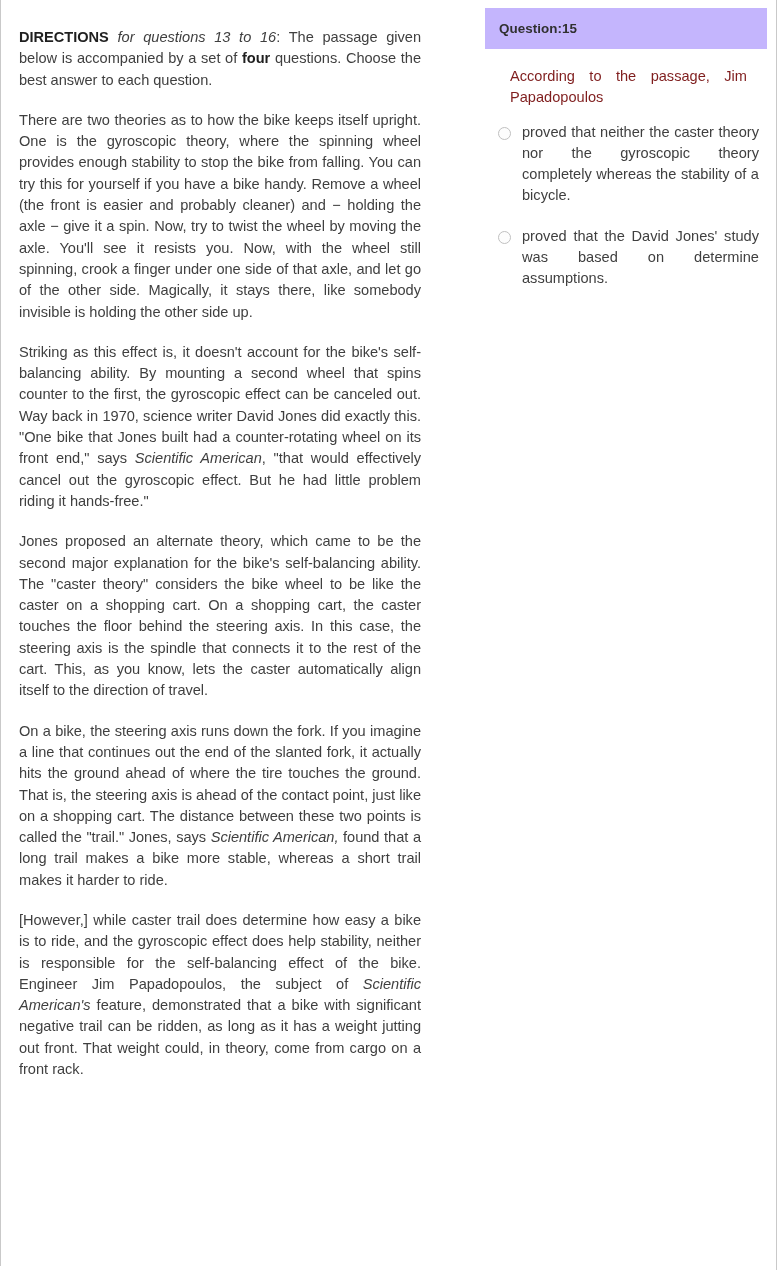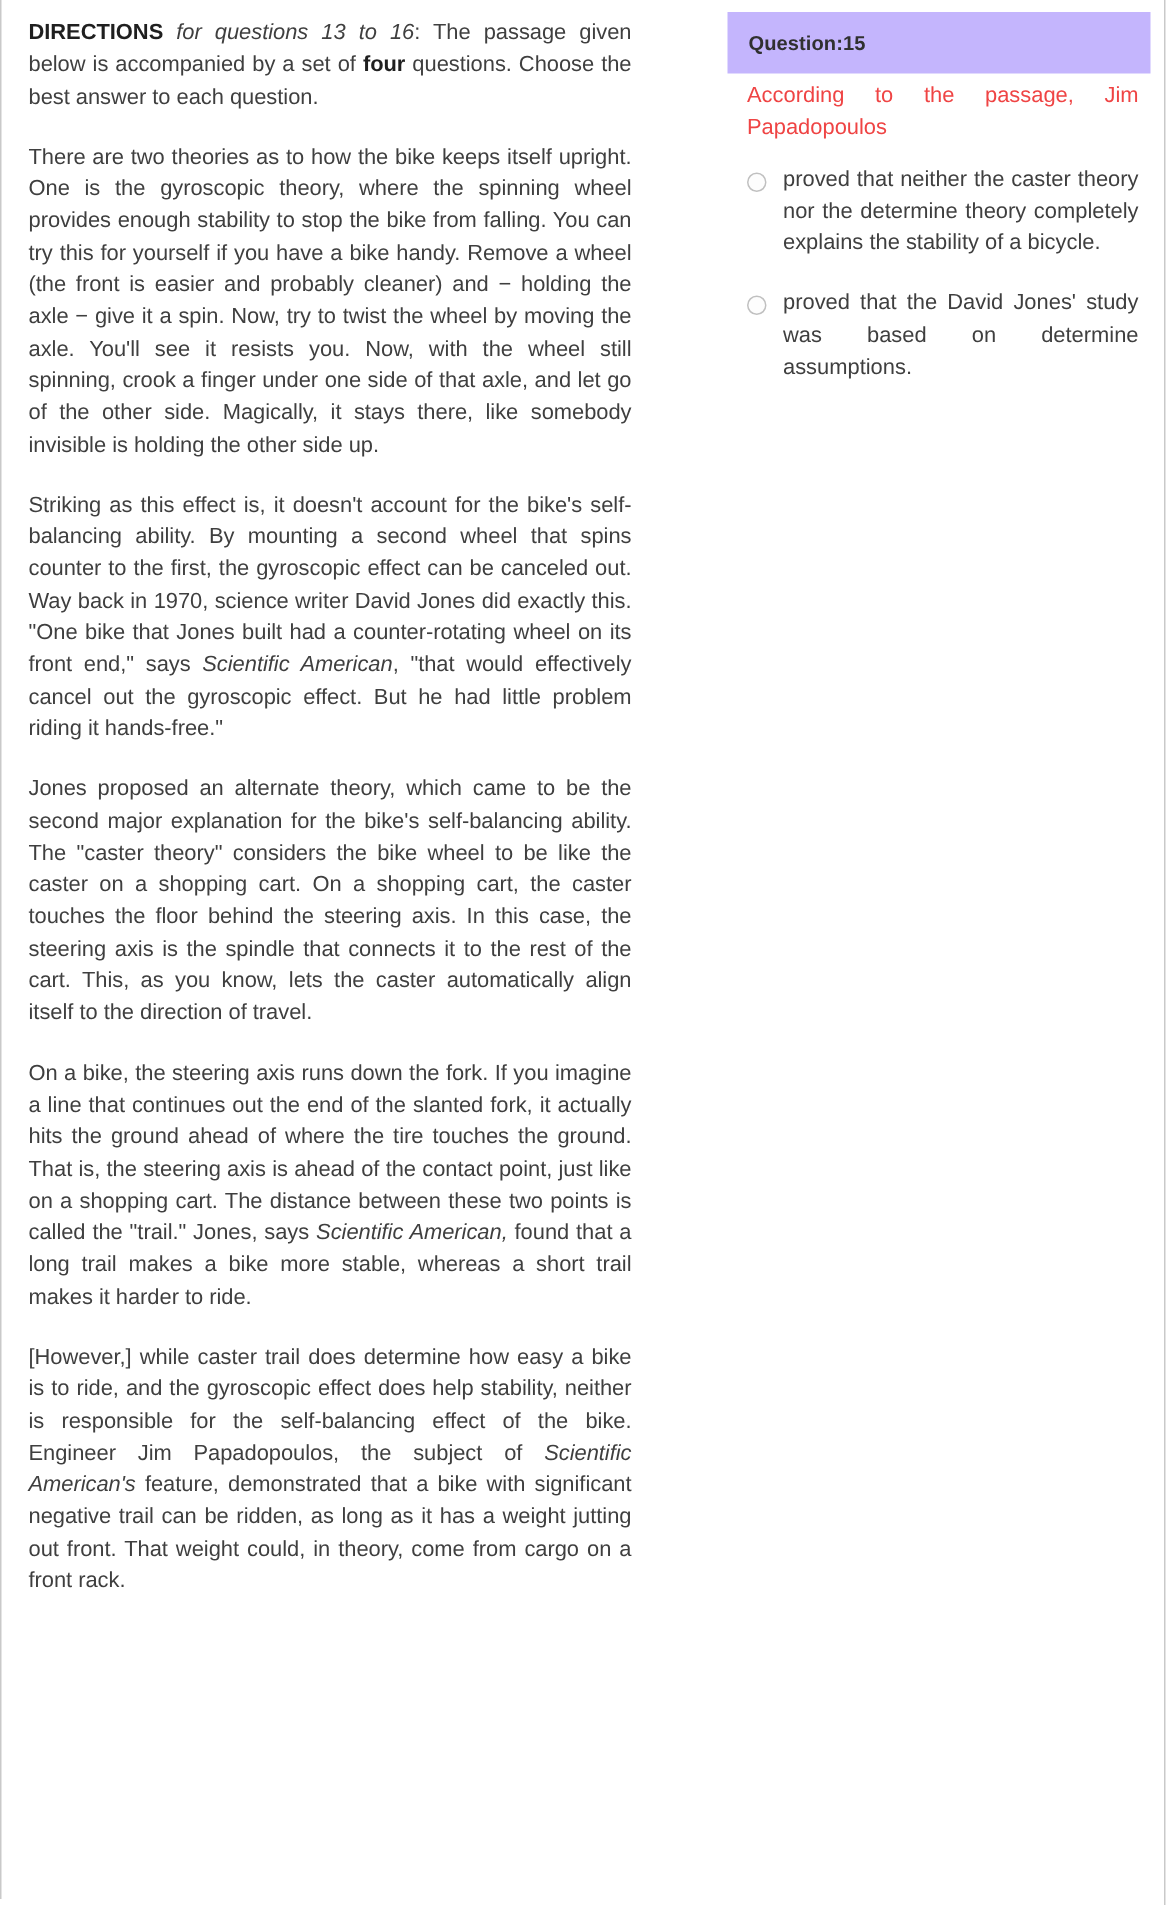--- a/index.html
+++ b/index.html
@@ -27,21 +27,21 @@
     width: 438px;
     box-sizing: border-box;
     border-left: 1px solid #c9c9c9;
     padding: 0 17px 0 18px;
     height: 1266px;
   }
   .passage-inner {
     padding-top: 9px;
   }
   .para {
-    margin: 3px 0 19px 0;
+    margin: 18px 0 19px 0;
     font-size: 14.6px;
     line-height: 21.3px;
     text-align: justify;
     text-justify: inter-word;
     color: #3f3f3f;
     letter-spacing: -0.02px;
   }
   .para:last-child { margin-bottom: 0; }
   .b { font-weight: bold; color: #1f1f1f; }
   .i { font-style: italic; }
@@ -83,25 +83,25 @@
     position: absolute;
     left: 6px;
     top: 49px;
     width: 282px;
     box-sizing: border-box;
     padding: 0 8px 0 13px;
   }
   .question-stem {
     font-size: 14.6px;
     line-height: 21.3px;
-    color: #ef4444;
+    color: #7f1d1d;
     text-align: justify;
     text-justify: inter-word;
     padding-top: 5px;
-    margin: 0;
+    margin: 12px;
   }
   .options {
     margin: 0;
     padding: 0;
     list-style: none;
     margin-top: 13px;
   }
   .option {
     display: flex;
     align-items: flex-start;
@@ -160,21 +160,21 @@
     <div class="question-header">
       <span class="question-header-label">Question:15</span>
     </div>
 
     <div class="question-body">
       <p class="question-stem">According to the passage, Jim Papadopoulos</p>
 
       <ul class="options">
         <li class="option">
           <span class="radio"></span>
-          <span class="option-text">proved that neither the caster theory nor the determine theory completely explains the stability of a bicycle.</span>
+          <span class="option-text">proved that neither the caster theory nor the gyroscopic theory completely whereas the stability of a bicycle.</span>
         </li>
         <li class="option">
           <span class="radio"></span>
           <span class="option-text">proved that the David Jones' study was based on determine assumptions.</span>
         </li>
       </ul>
     </div>
 
   </div>
 

